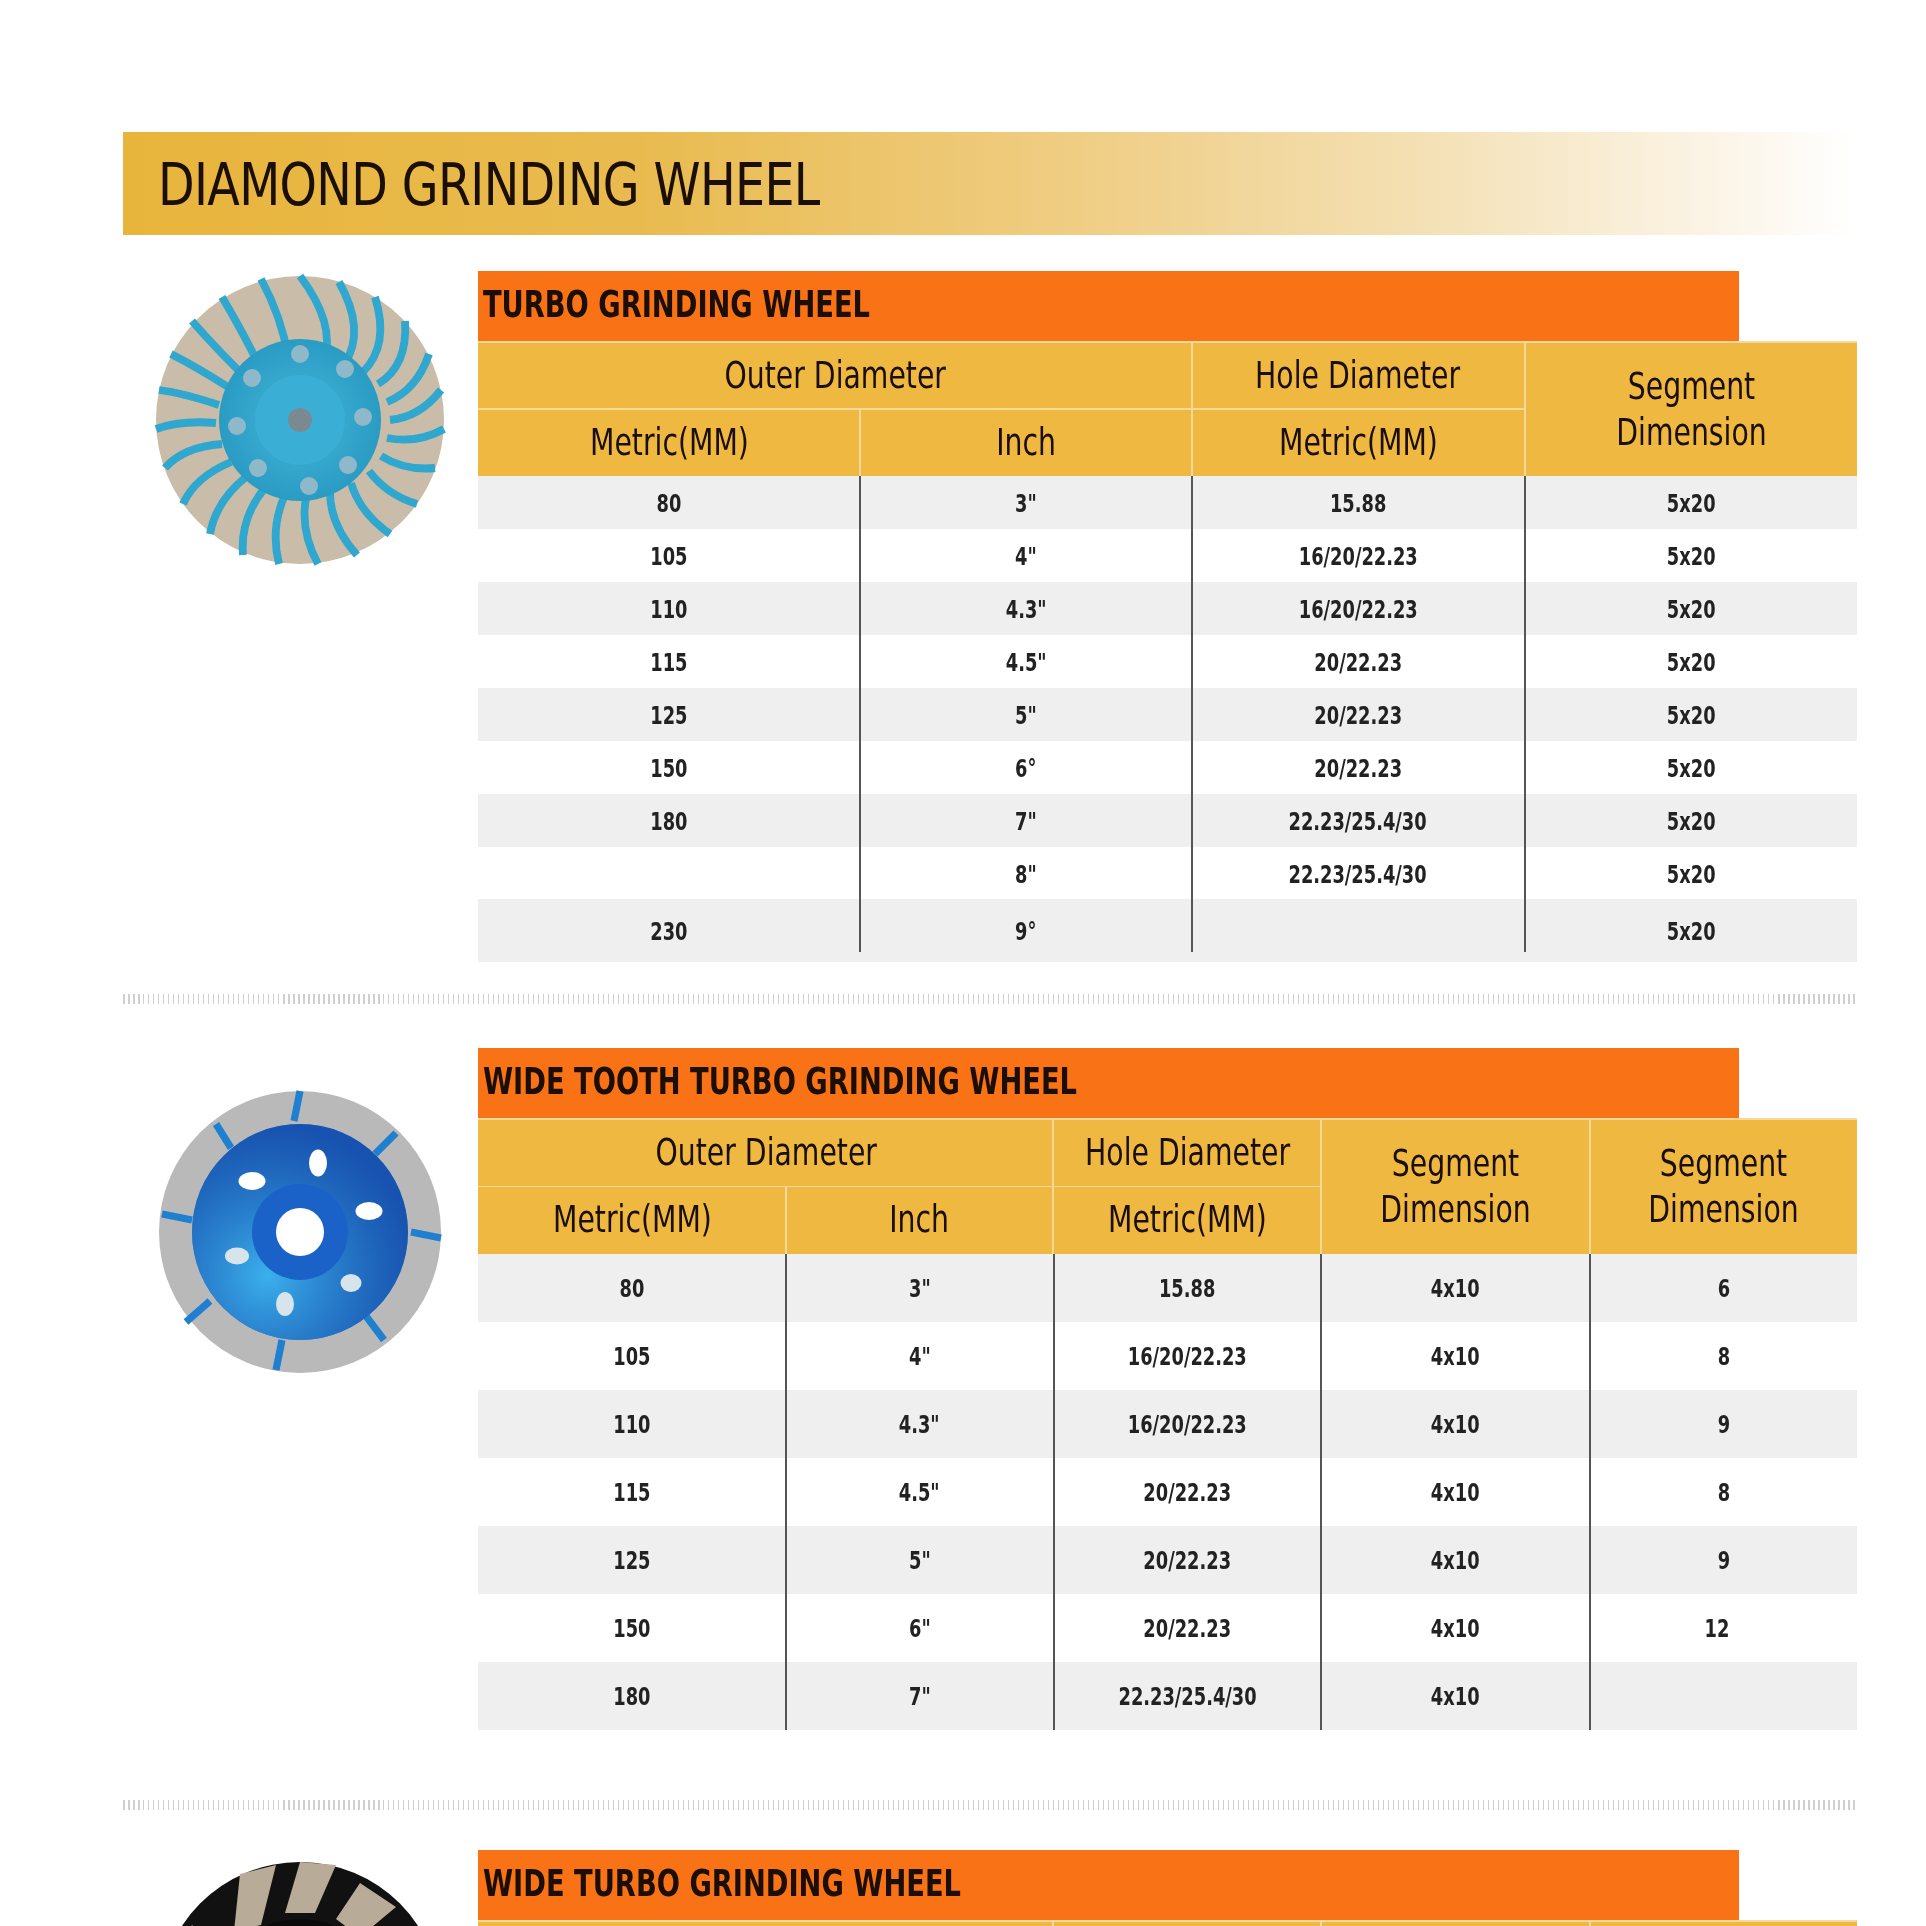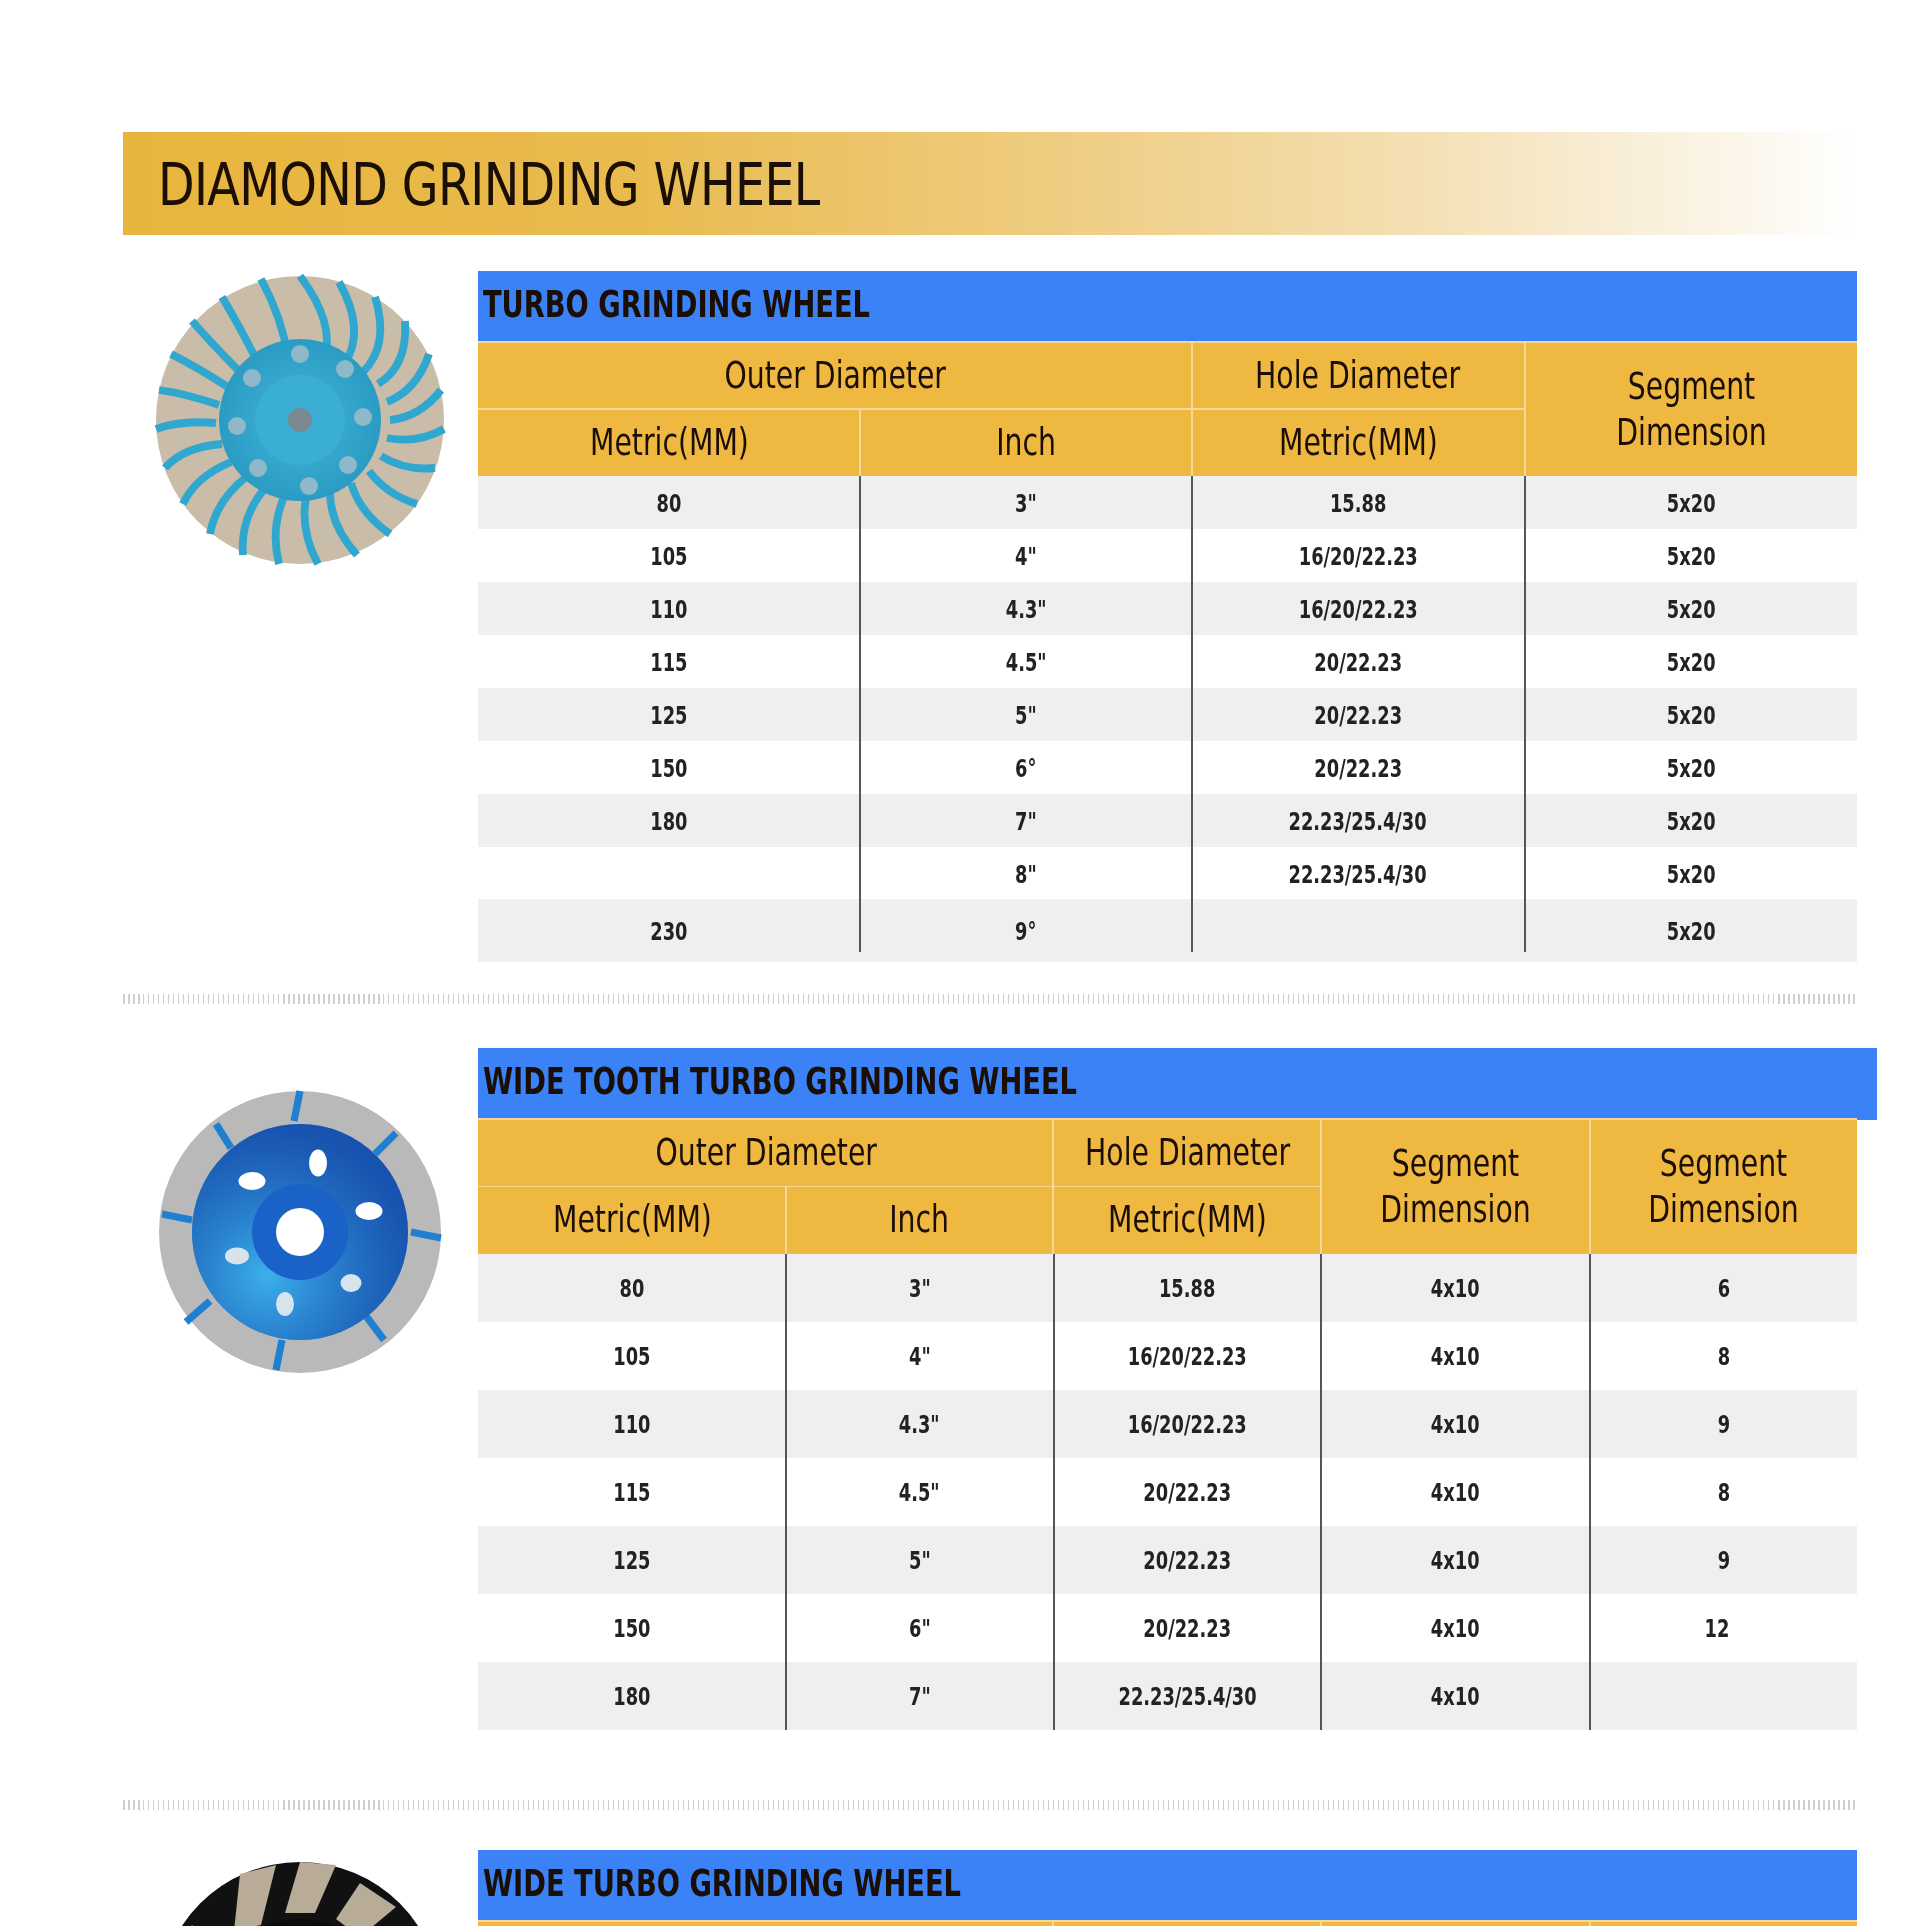--- a/index.html
+++ b/index.html
@@ -2,21 +2,21 @@
 <html style="font-size:6.2px"><head>
 <meta charset="utf-8">
 <style>
   html, body { margin:0; padding:0; background:#ffffff; }
   body { width:1987px; height:2697px; position:relative; overflow:hidden; font-family:"DejaVu Sans Condensed","DejaVu Sans", sans-serif; color:#1a1a1a; }
   .banner { position:absolute; left:123px; top:132px; width:1730px; height:103px;
     background: linear-gradient(90deg, #e8b53c 0%, #e9bb4f 30%, #efcd83 55%, #f4e0b4 75%, #fbf4e6 92%, #ffffff 100%); }
   .banner-title { position:absolute; left:35px; top:19px; font-size:58px; letter-spacing:-0.8px; color:#1a0e05; font-family:"DejaVu Sans", sans-serif; transform:scaleX(0.82); transform-origin:left center; white-space:nowrap; }
   .product-img { position:absolute; }
   .table { position:absolute; left:478px; width:1379px; }
-  .t-title { position:absolute; left:0; width:1379px; background:#3b82f6;text-align:right; }
+  .t-title { position:absolute; left:0; width:1261px; background:#f97316;text-align:right; }
   .t-title span { position:absolute; left:4.6px; font-size:37px; font-weight:bold; color:#1a0e05; transform:scaleX(0.82); transform-origin:left center; white-space:nowrap; }
   .hcell { position:absolute; background:#efb840; display:flex; align-items:center; justify-content:center; text-align:center; box-sizing:border-box; }
   .hcell span { font-size:37px; color:#1a0e05; line-height:1.25; transform:scaleX(0.85); white-space:pre-line; }
   .hline { position:absolute; height:3.1px; background:#f6d99a; }
   .vline-h { position:absolute; width:2.3px; background:#f6d99a; }
   .drow { position:absolute; left:0; width:1379px;font-weight:bold; }
   .drow.alt { background:#efefef; }
   .dcell { position:absolute; top:0; height:100%; display:flex; align-items:center; justify-content:center; }
   .dcell span { font-size:25.4px; color:#222; transform:scaleX(0.78); white-space:nowrap; }
   .vline { position:absolute; width:1.5px; background:#555; }
@@ -266,21 +266,21 @@
         <ellipse cx="34" cy="33" rx="4.5" ry="3"></ellipse>
         <ellipse cx="73" cy="43" rx="4.5" ry="3"></ellipse>
       <ellipse cx="29" cy="58" rx="4" ry="2.8" fill="#d8e4ec"></ellipse>
         <ellipse cx="67" cy="67" rx="3.5" ry="3" fill="#d8e4ec"></ellipse>
         <ellipse cx="45" cy="74" rx="3" ry="4" fill="#d8e4ec"></ellipse>
     </g>
   </svg>
 </div>
 
 <div class="table" style="top:1048px; height:682px;">
-  <div class="t-title" style="top:0; height:72px;padding-left:20px;">
+  <div class="t-title" style="top:0; height:72px;">
     <span style="top:11.6px;">WIDE TOOTH TURBO GRINDING WHEEL</span>
   </div>
   <div class="hline" style="left:0; top:70px; width:1379px;"></div>
   <div class="hcell" style="left:0; top:72px; width:576px; height:67px;">
       <span>Outer Diameter</span>
     </div>
   <div class="hcell" style="left:576px; top:72px; width:267px; height:67px;">
       <span>Hole Diameter</span>
     </div>
   <div class="hcell" style="left:843px; top:72px; width:269px; height:134px;">

